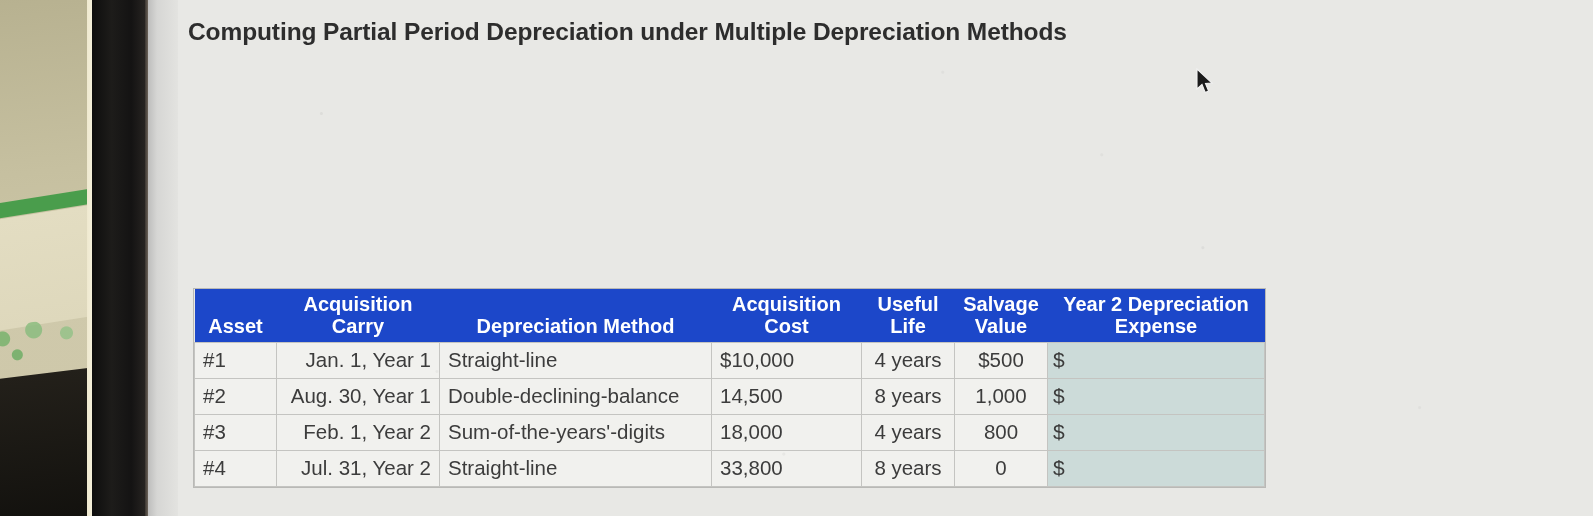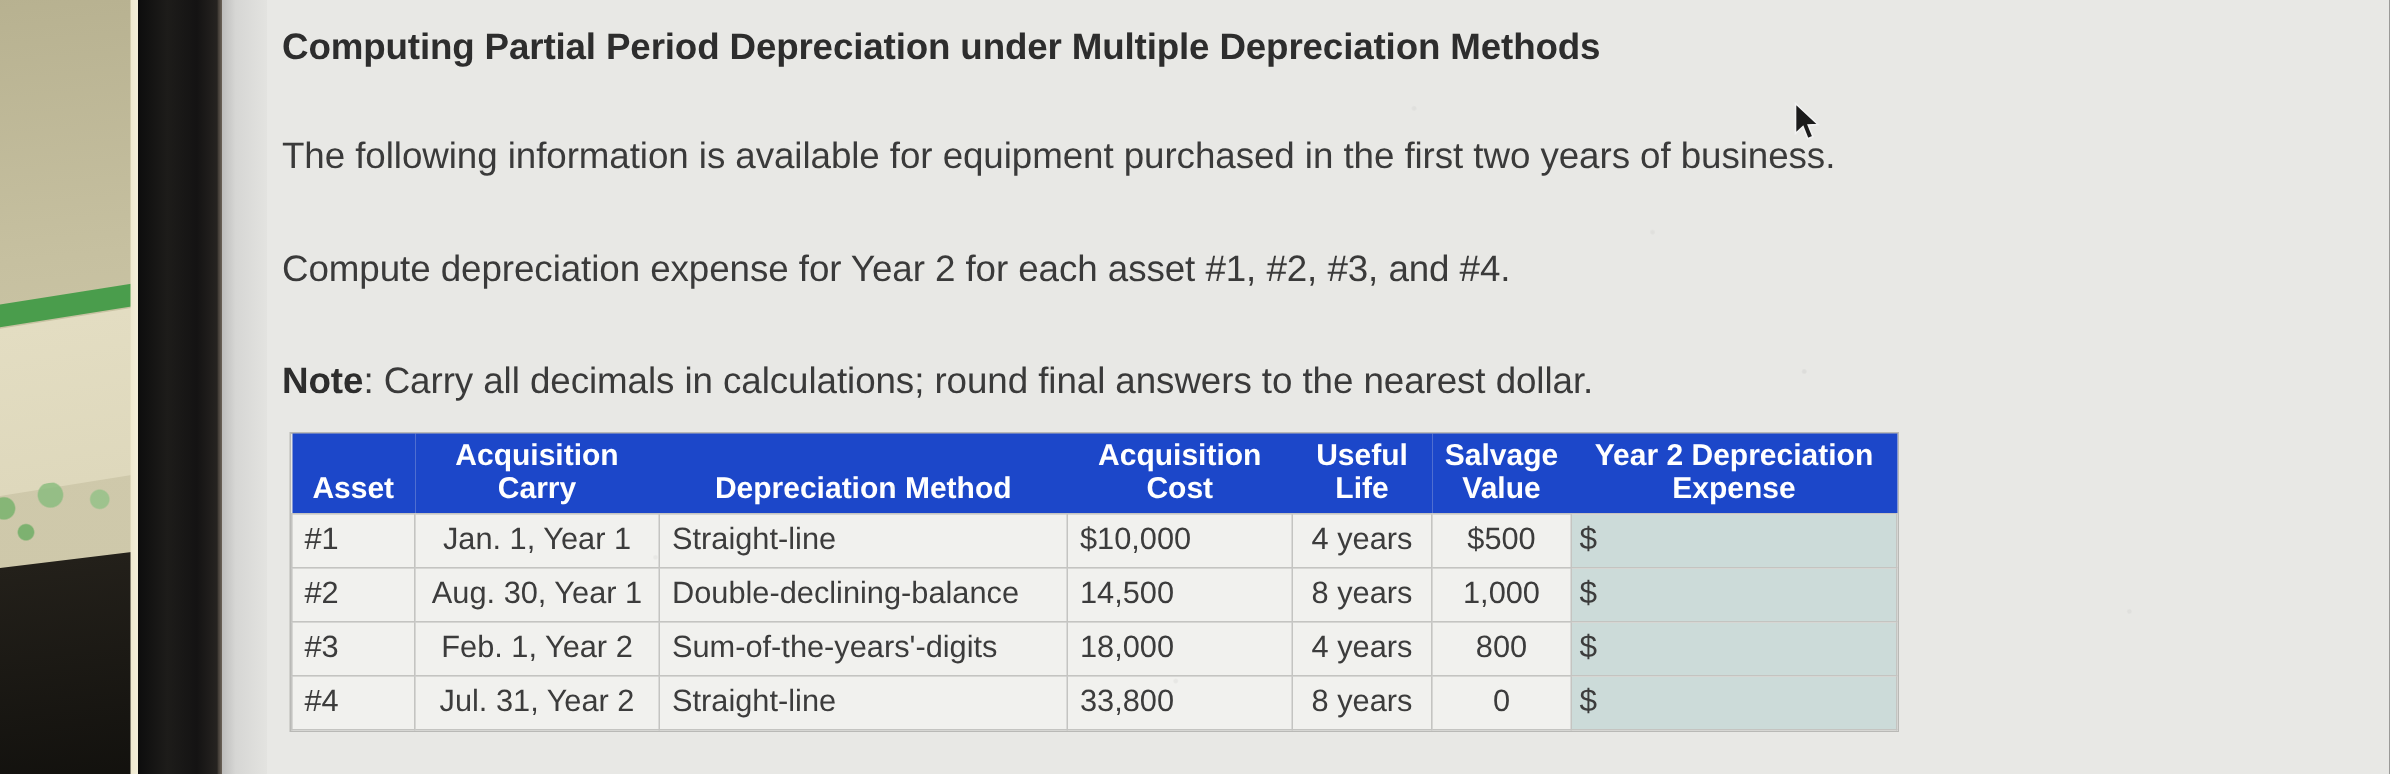--- a/index.html
+++ b/index.html
@@ -125,21 +125,21 @@
   .col-cost{width:150px;}
   .col-life{width:93px;}
   .col-salvage{width:93px;}
   .col-answer{width:217px;}
 
   .th-stack{display:flex;flex-direction:column;align-items:center;justify-content:space-between;height:100%;}
   .th-top{display:block;}
   .th-bot{display:block;}
 
   .cell-asset{text-align:left;}
-  .cell-date{text-align:center;margin-left:12px;}
+  .cell-date{text-align:right;margin-left:12px;}
   .cell-method{text-align:left;}
   .cell-cost{text-align:left;}
   .cell-life{text-align:center;}
   .cell-salvage{text-align:center;}
 
   .cell-answer{
     background:#ccdbd9 !important;
     padding:0 !important;position:relative;
   }
   .answer-wrap{display:flex;align-items:center;height:29px;padding-left:5px;}
@@ -170,25 +170,22 @@
 
 <div id="device-bezel"></div>
 
 <div id="screen">
   <div id="screen-left-margin"></div>
 
   <div id="content">
 
     <div id="problem-title">Computing Partial Period Depreciation under Multiple Depreciation Methods</div>
 
-    <div class="body-line" id="intro-line">The following information is available for equipment purchased in the first two years of business.</div>
-
-    <div class="body-line" id="instruction-line">Compute depreciation expense for Year 2 for each asset #1, #2, #3, and #4.</div>
-
-    <div class="body-line" id="note-line"><span id="note-label">Note</span><span>: Carry all decimals in calculations; round final answers to the nearest dollar.</span></div>
+
+
 
     <table id="depreciation-table">
       <colgroup>
         <col class="col-asset">
           <col class="col-date">
           <col class="col-method">
         <col class="col-cost">
           <col class="col-life">
           <col class="col-salvage">
         <col class="col-answer">

